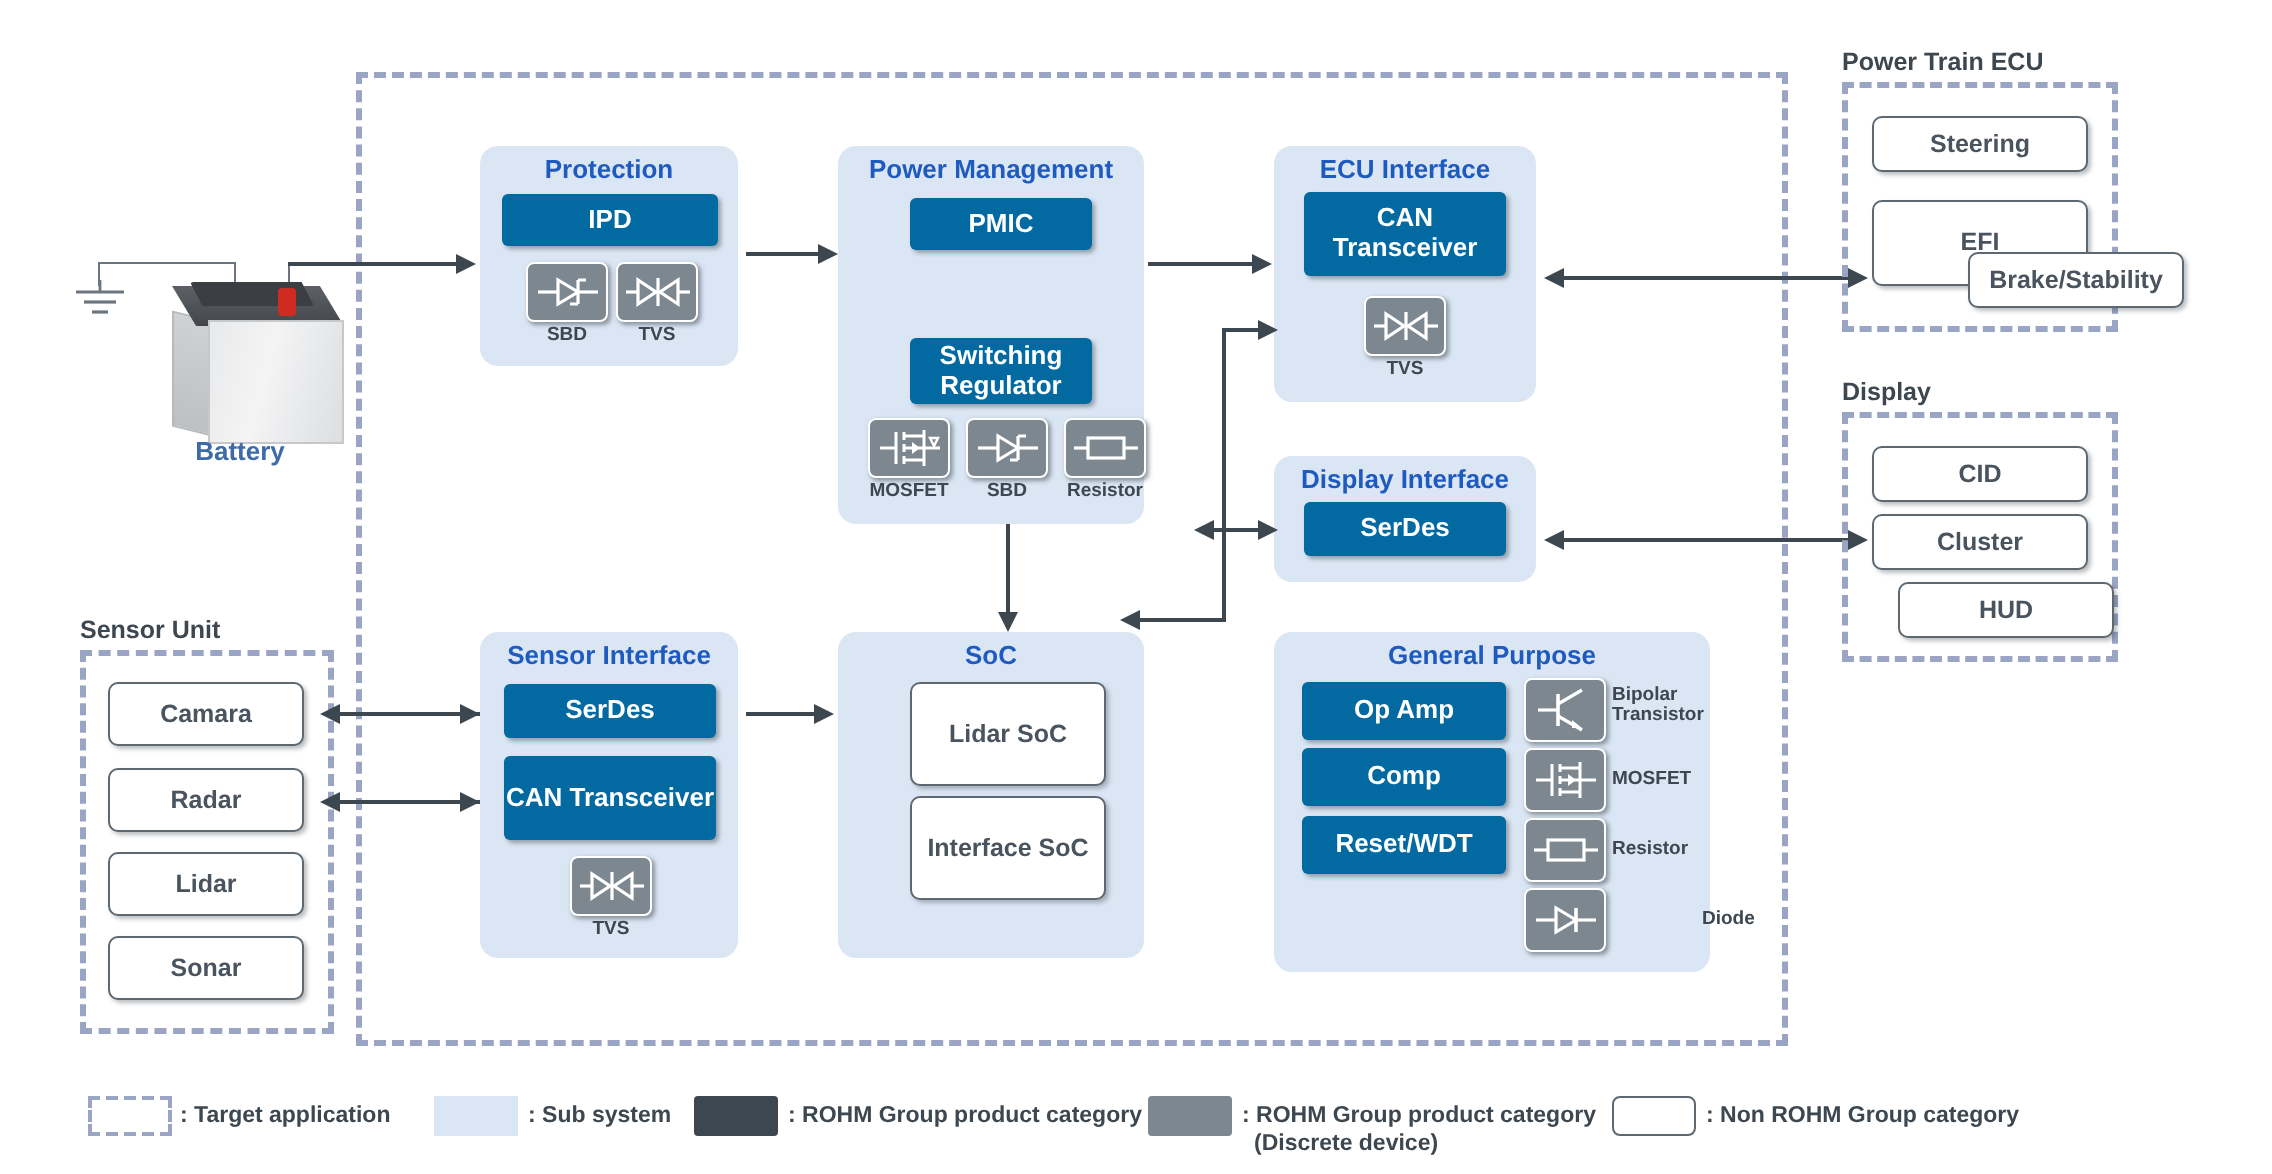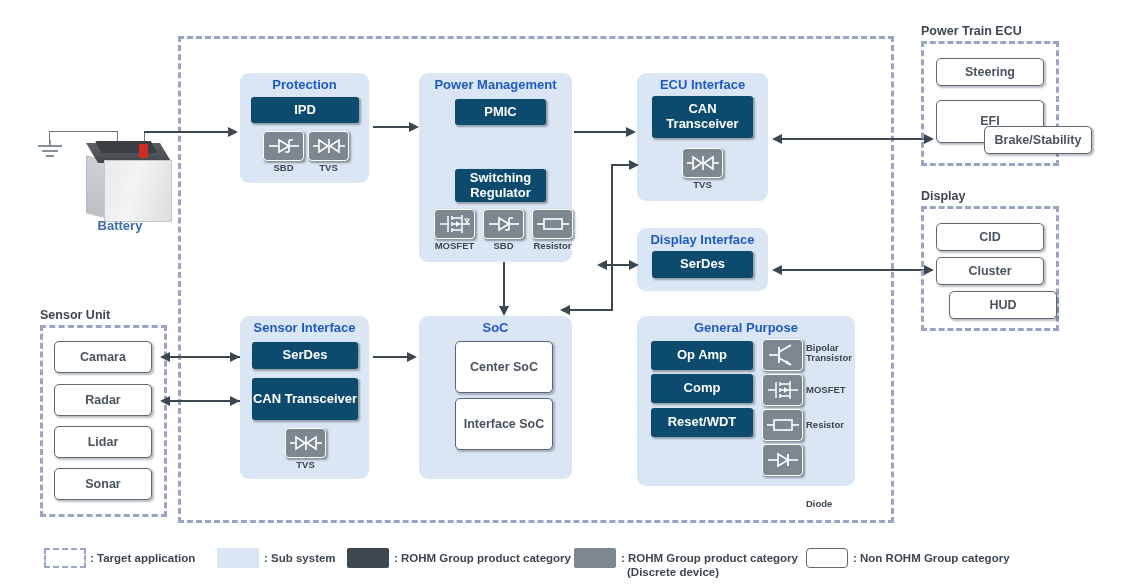--- a/index.html
+++ b/index.html
@@ -14,21 +14,21 @@
   .dashframe{border:3px dashed #9aa4c4;background:transparent;}
 
   .dashlabel{font-size:12.5px;font-weight:bold;color:#3d4750;white-space:nowrap;}
 
   
   .subsys{background:#dbe6f4;border-radius:9px;}
   .subsys-title{font-size:13px;font-weight:bold;color:#1f5bbf;text-align:center;
                 width:100%;position:absolute;left:0;}
 
   
-  .rohm{background:#0c4a6e;border-radius:3px;color:#ffffff;font-size:13px;
+  .rohm{background:#0369a1;border-radius:3px;color:#ffffff;font-size:13px;
         font-weight:bold;display:flex;align-items:center;justify-content:center;
         text-align:center;line-height:1.12;
         box-shadow:1.5px 1.5px 2px rgba(60,70,80,.45);}
 
   
   .white{background:#ffffff;border:1.3px solid #5d6871;border-radius:5px;
          color:#4a545e;font-size:12.5px;font-weight:bold;display:flex;
          align-items:center;justify-content:center;text-align:center;
          line-height:1.15;box-shadow:1.5px 1.5px 2px rgba(60,70,80,.35);}
 
@@ -243,21 +243,21 @@
       <line x1="27" y1="10" x2="33" y2="10" stroke="#fff" stroke-width="1.6"></line>
     </svg>
   </div>
   <div class="abs disclabel" style="left:285px;top:459px;width:41px;">TVS</div>
 
   <div class="abs ln-h" style="left:373px;top:356px;width:36px;"></div>
   <div class="abs arw arw-r" style="left:407px;top:351.5px;"></div>
 
   <div class="abs subsys" style="left:419px;top:316px;width:153px;height:163px;"></div>
   <div class="abs subsys-title" style="left:419px;top:320px;width:153px;">SoC</div>
-  <div class="abs white" style="left:455px;top:341px;width:98px;height:52px;">Center SoC</div>
+  <div class="abs white" style="left:455px;top:341px;width:98px;height:52px;">Lidar SoC</div>
   <div class="abs white" style="left:455px;top:398px;width:98px;height:52px;">Interface SoC</div>
 
   <div class="abs subsys" style="left:637px;top:316px;width:218px;height:170px;"></div>
   <div class="abs subsys-title" style="left:637px;top:320px;width:218px;">General Purpose</div>
   <div class="abs rohm" style="left:651px;top:341px;width:102px;height:29px;">Op Amp</div>
   <div class="abs rohm" style="left:651px;top:374px;width:102px;height:29px;">Comp</div>
   <div class="abs rohm" style="left:651px;top:408px;width:102px;height:29px;">Reset/WDT</div>
 
   <div class="abs disc" style="left:762px;top:339px;width:41px;height:32px;">
     <svg width="32" height="24" viewBox="0 0 32 24">
@@ -299,21 +299,21 @@
   <div class="abs discside" style="left:806px;top:420px;width:54px;">Resistor</div>
 
   <div class="abs disc" style="left:762px;top:444px;width:41px;height:32px;">
     <svg width="34" height="20" viewBox="0 0 34 20">
       <line x1="2" y1="10" x2="12" y2="10" stroke="#fff" stroke-width="1.6"></line>
       <polygon points="12,4 12,16 22,10" fill="none" stroke="#fff" stroke-width="1.6"></polygon>
       <line x1="22" y1="4" x2="22" y2="16" stroke="#fff" stroke-width="1.8"></line>
       <line x1="22" y1="10" x2="32" y2="10" stroke="#fff" stroke-width="1.6"></line>
     </svg>
   </div>
-  <div class="abs discside" style="left:806px;top:455px;width:54px;margin-top:44px;">Diode</div>
+  <div class="abs discside" style="left:851px;top:455px;width:54px;">Diode</div>
 
   <div class="abs dashlabel" style="left:921px;top:24px;">Power Train ECU</div>
   <div class="abs dashframe" style="left:921px;top:41px;width:138px;height:125px;"></div>
   <div class="abs white" style="left:936px;top:58px;width:108px;height:28px;">Steering</div>
   <div class="abs white" style="left:936px;top:100px;width:108px;height:43px;">EFI</div>
   <div class="abs white" style="left:984px;top:126px;width:108px;height:28px;">Brake/Stability</div>
 
   <div class="abs dashlabel" style="left:921px;top:189px;">Display</div>
   <div class="abs dashframe" style="left:921px;top:206px;width:138px;height:125px;"></div>
   <div class="abs white" style="left:936px;top:223px;width:108px;height:28px;">CID</div>

